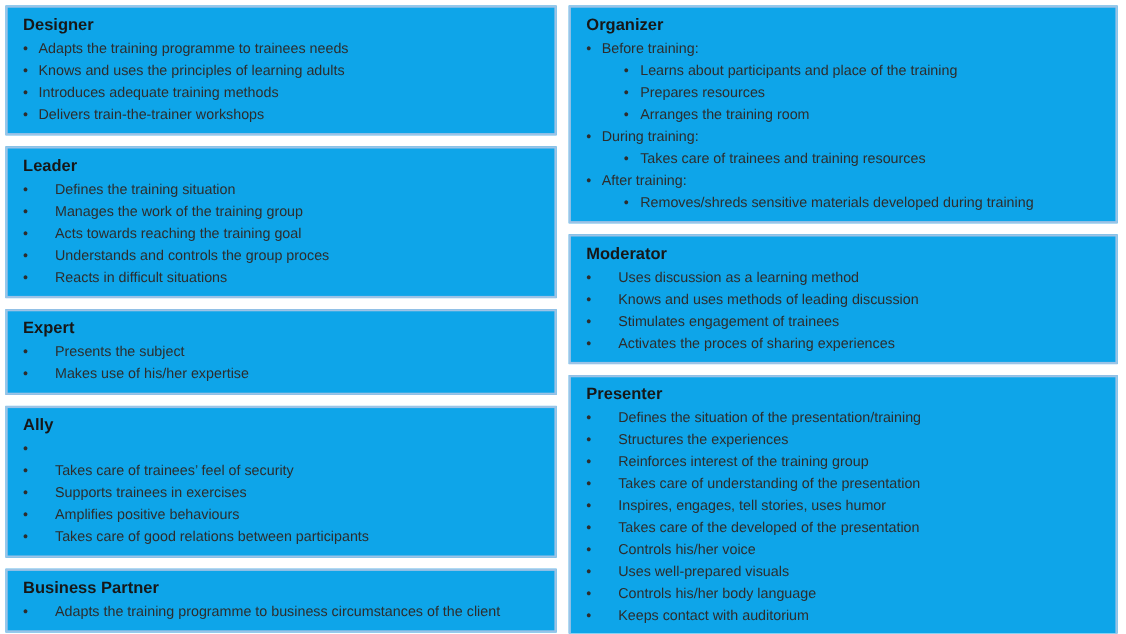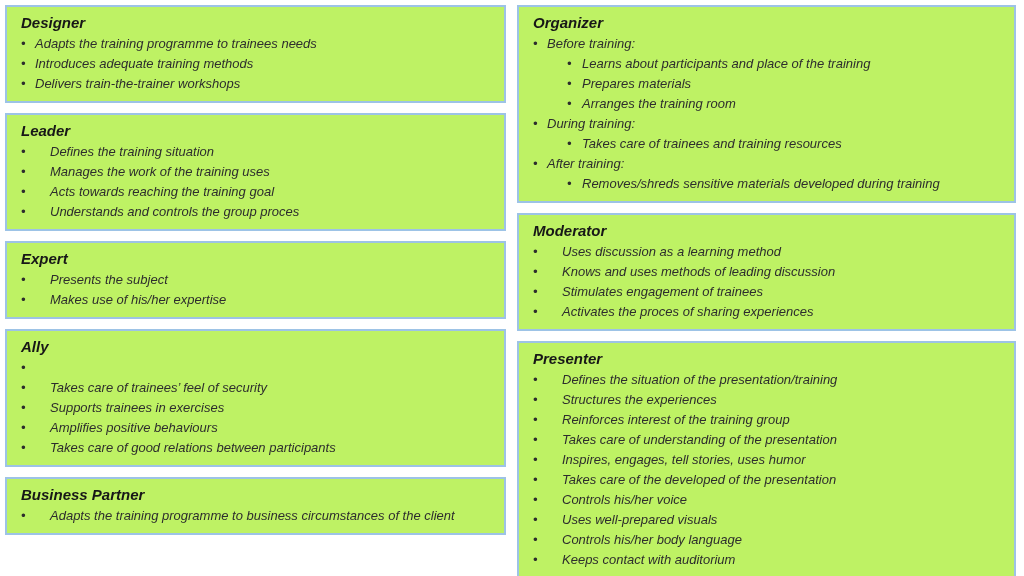--- a/index.html
+++ b/index.html
@@ -17,23 +17,22 @@
     position: absolute;
     top: 5px;
     display: flex;
     flex-direction: column;
     gap: 10px;
   }
   .col-left  { left: 5px;   width: 501px; }
   .col-right { left: 517px; width: 499px; }
   .box {
     border: 2px solid #9dc3e6;
-    background: #bef264;
+    background: #0ea5e9;
     padding: 4px 8px 7px 14px;
-    font-style: italic;
   }
   .box-title {
     font-size: 15px;
     font-weight: bold;
     color: #171717;
     line-height: 23px;
   }
   .li {
     display: flex;
     align-items: flex-start;
@@ -54,46 +53,54 @@
 <div class="col col-left">
 
   <div class="box">
     <div class="box-title">Designer</div>
     <div class="li tight">
         <span class="bullet"></span>
         <span class="text">Adapts the training programme to trainees needs</span>
       </div>
     <div class="li tight">
         <span class="bullet"></span>
+        <span class="text">Knows and uses the principles of learning adults</span>
+      </div>
+    <div class="li tight">
+        <span class="bullet"></span>
         <span class="text">Introduces adequate training methods</span>
       </div>
     <div class="li tight">
         <span class="bullet"></span>
         <span class="text">Delivers train-the-trainer workshops</span>
       </div>
   </div>
 
   <div class="box">
     <div class="box-title">Leader</div>
     <div class="li wide">
         <span class="bullet"></span>
         <span class="text">Defines the training situation</span>
       </div>
     <div class="li wide">
         <span class="bullet"></span>
-        <span class="text">Manages the work of the training uses</span>
+        <span class="text">Manages the work of the training group</span>
       </div>
     <div class="li wide">
         <span class="bullet"></span>
         <span class="text">Acts towards reaching the training goal</span>
       </div>
     <div class="li wide">
         <span class="bullet"></span>
         <span class="text">Understands and controls the group proces</span>
       </div>
+    <div class="li wide">
+        <span class="bullet"></span>
+        <span class="text">Reacts in difficult situations</span>
+      </div>
   </div>
 
   <div class="box">
     <div class="box-title">Expert</div>
     <div class="li wide">
         <span class="bullet"></span>
         <span class="text">Presents the subject</span>
       </div>
     <div class="li wide">
         <span class="bullet"></span>
@@ -141,21 +148,21 @@
     <div class="li tight">
         <span class="bullet"></span>
         <span class="text">Before training:</span>
       </div>
     <div class="li tight l2">
         <span class="bullet"></span>
         <span class="text">Learns about participants and place of the training</span>
       </div>
     <div class="li tight l2">
         <span class="bullet"></span>
-        <span class="text">Prepares materials</span>
+        <span class="text">Prepares resources</span>
       </div>
     <div class="li tight l2">
         <span class="bullet"></span>
         <span class="text">Arranges the training room</span>
       </div>
     <div class="li tight">
         <span class="bullet"></span>
         <span class="text">During training:</span>
       </div>
     <div class="li tight l2">

